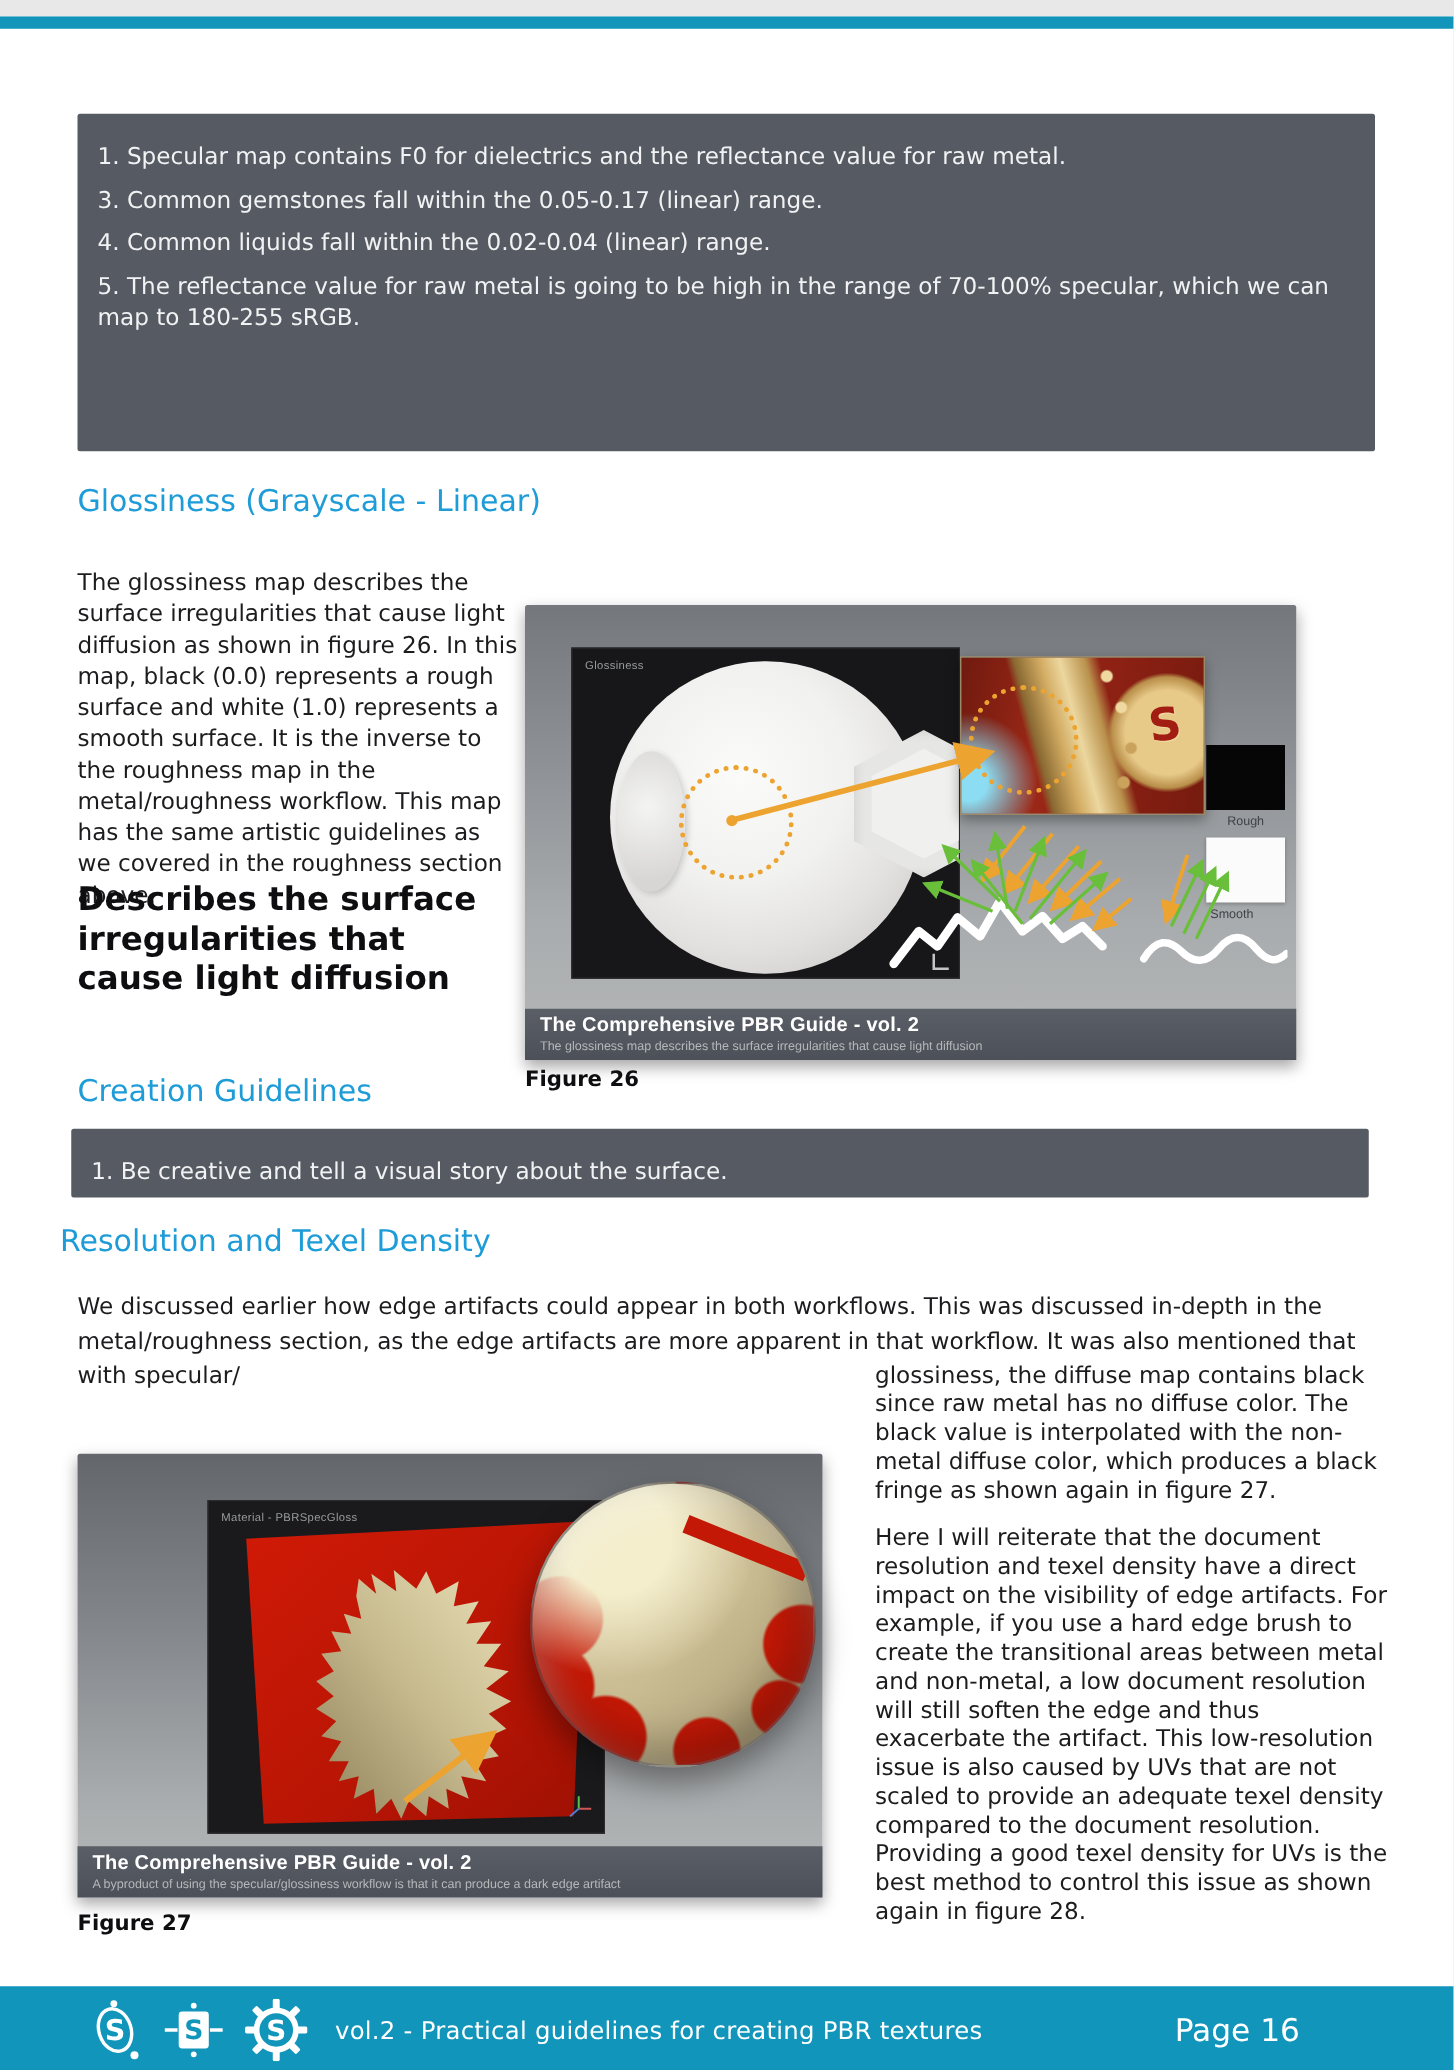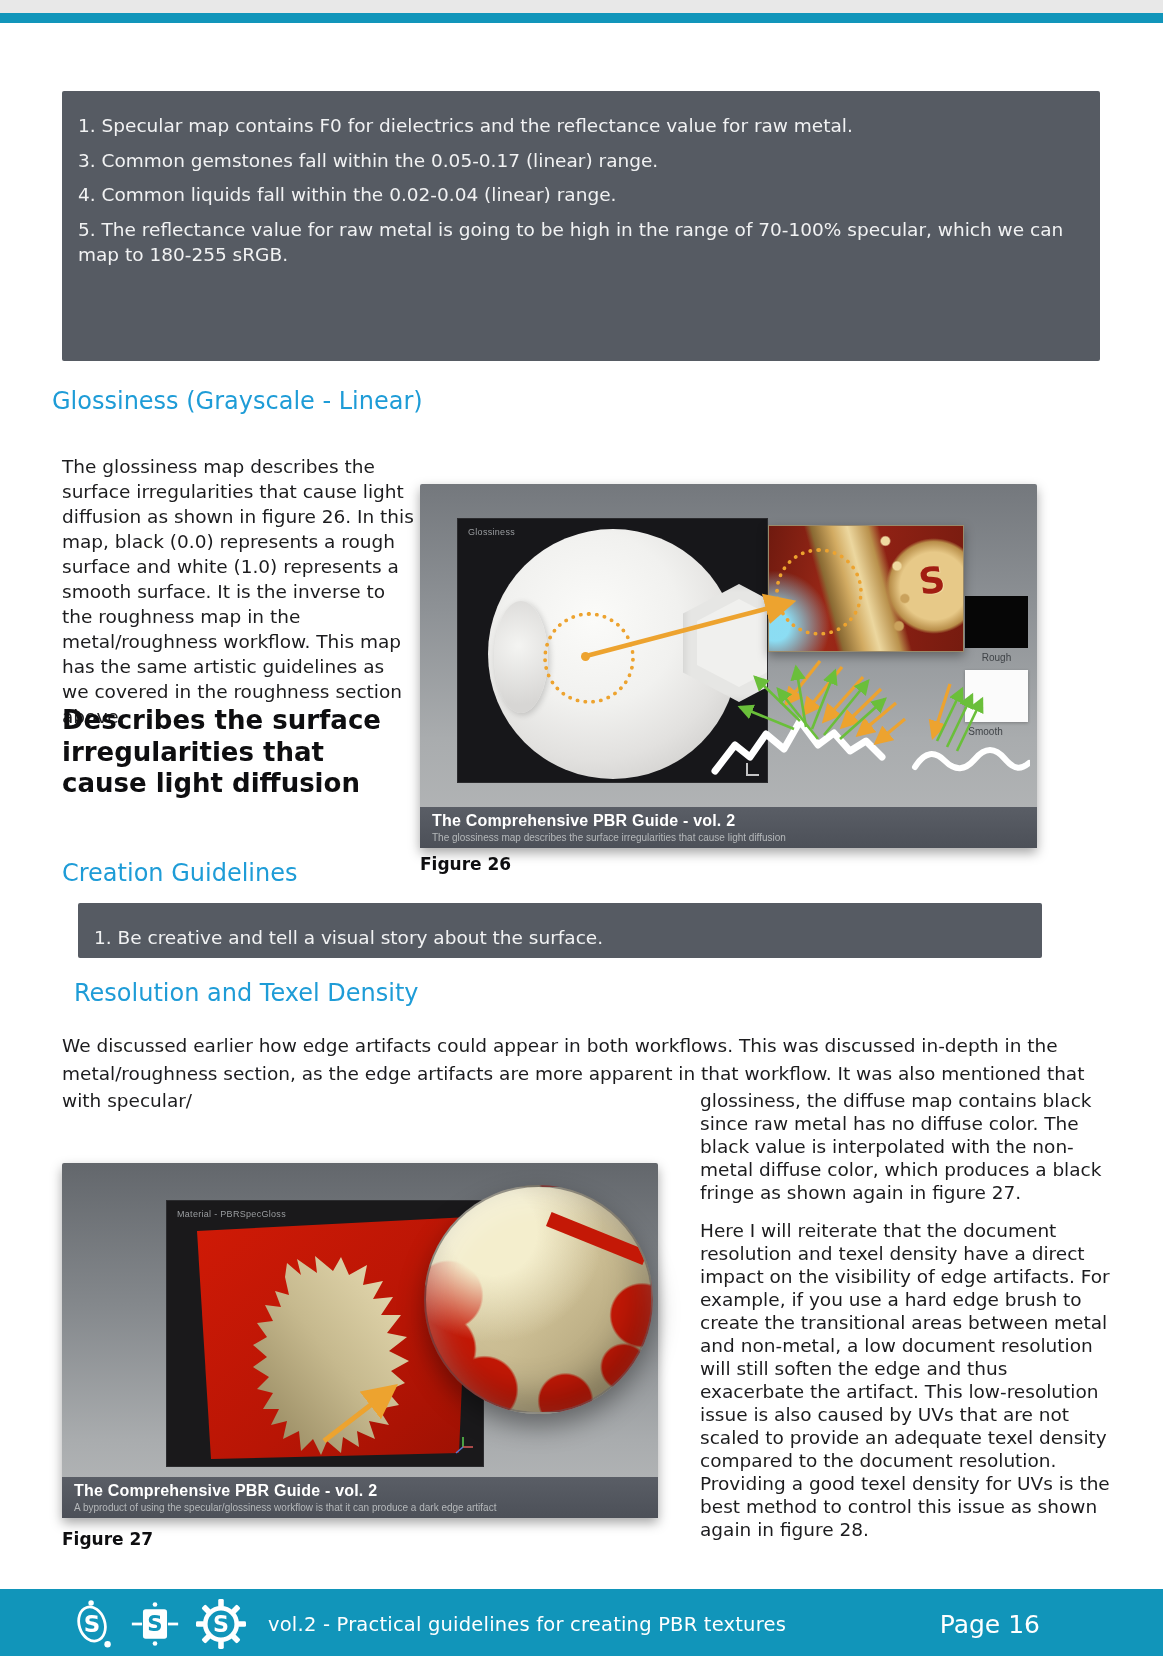--- a/index.html
+++ b/index.html
@@ -12,26 +12,26 @@
   .footer{left:0;top:1576px;width:1163px;height:70px;background:#1195ba;display:flex;align-items:center;}
   .footer-strip{left:0;top:1646px;width:1163px;height:10px;background:#1d4b70;}
   .footer-icons{display:flex;align-items:center;gap:16px;margin-left:70px;}
   .footer-title{color:#ffffff;font-size:19.5px;margin-left:22px;letter-spacing:.2px;}
   .footer-page{position:absolute;right:123px;color:#ffffff;font-size:25px;}
 
   
   .graybox{background:#565b63;border-radius:2px;color:#f1f2f3;padding:13px 16px;box-sizing:border-box;}
   .graybox p{margin:9px 0;font-size:18.5px;line-height:25.5px;}
   .box1{left:62px;top:78px;width:1038px;height:270px;overflow:hidden;}
-  .box2{left:78px;top:890px;width:964px;height:55px;}
+  .box2{left:57px;top:890px;width:1038px;height:55px;}
 
   .heading{color:#1e9cd7;font-size:24px;font-weight:400;margin:0;}
-  .h1{left:52px;top:374px;}
+  .h1{left:62px;top:374px;}
   .h2{left:62px;top:846px;}
-  .h3{left:74px;top:966px;}
+  .h3{left:48px;top:966px;}
 
   .bodytext{font-size:18.5px;line-height:25px;margin:0;}
   .leftpara{left:62px;top:441px;width:352px;}
   .intro{left:62px;top:1019px;width:1045px;line-height:27.5px;}
   .rightcol{left:700px;top:1076px;width:414px;}
   .rightcol p{margin:0 0 15px 0;font-size:18.5px;line-height:23px;}
 
   .callout{left:62px;top:692px;width:340px;font-size:26px;font-weight:bold;line-height:31.5px;color:#0e0e10;}
 
   .figlabel{font-size:17px;font-weight:bold;color:#0e0e10;}

